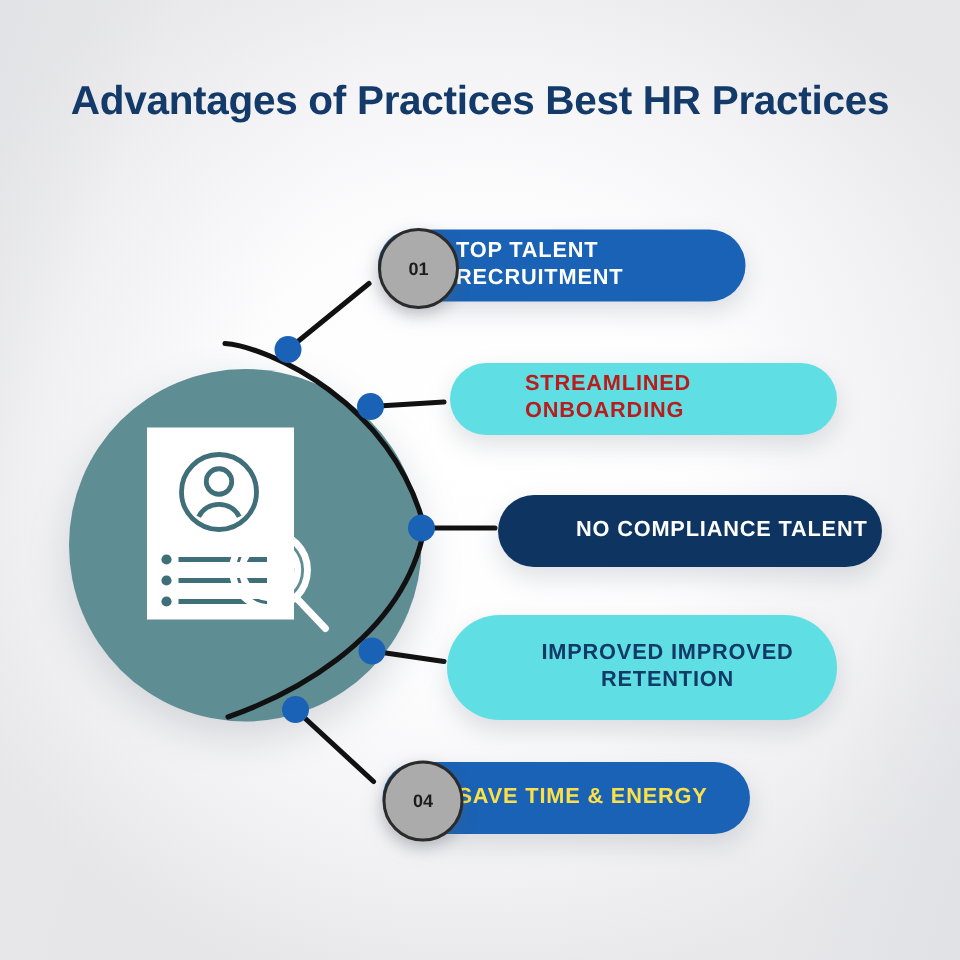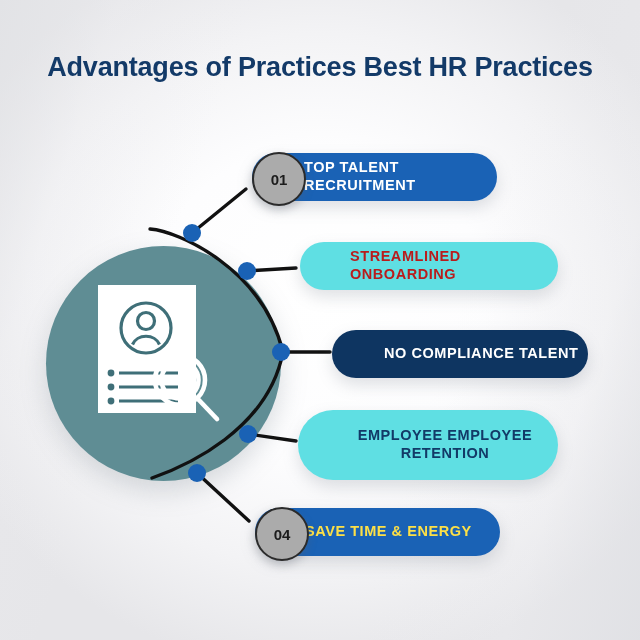--- a/index.html
+++ b/index.html
@@ -80,21 +80,21 @@
     line-height: 1.22;
     white-space: pre-line;
   }
   .badge {
     position: absolute;
     width: 50px; height: 50px;
     border-radius: 50%;
     background: #ababab;
     border: 2.5px solid #2b2b2b;
     color: #1c1c1c;
-    font-size: 15px;
+    font-size: 12px;
     font-weight: bold;
     display: flex;
     align-items: center;
     justify-content: center;
     z-index: 5;
     box-shadow: 0 4px 9px rgba(90,96,105,0.3);
   }
 
   
   #row-01 { left: 252px; top: 149px; }
@@ -186,21 +186,21 @@
   </div>
 
   <div class="row" id="row-03">
     <div class="pill">
       <span class="pill-label">NO COMPLIANCE TALENT</span>
     </div>
   </div>
 
   <div class="row" id="row-04">
     <div class="pill">
-      <span class="pill-label">EMPLOYEE EMPLOYEE
+      <span class="pill-label">IMPROVED IMPROVED
 RETENTION</span>
     </div>
   </div>
 
   <div class="row" id="row-05">
     <div class="pill">
       <span class="pill-label">SAVE TIME &amp; ENERGY</span>
     </div>
     <div class="badge">04</div>
   </div>

